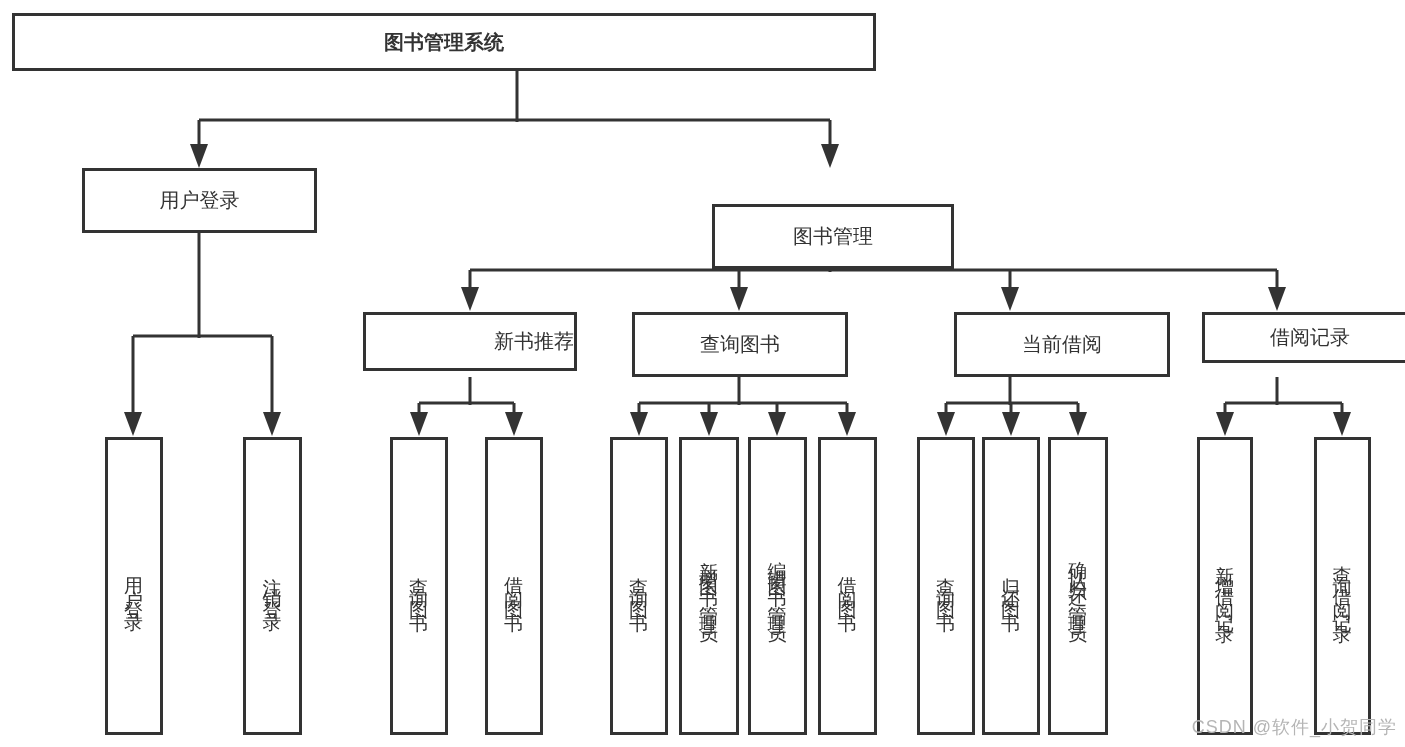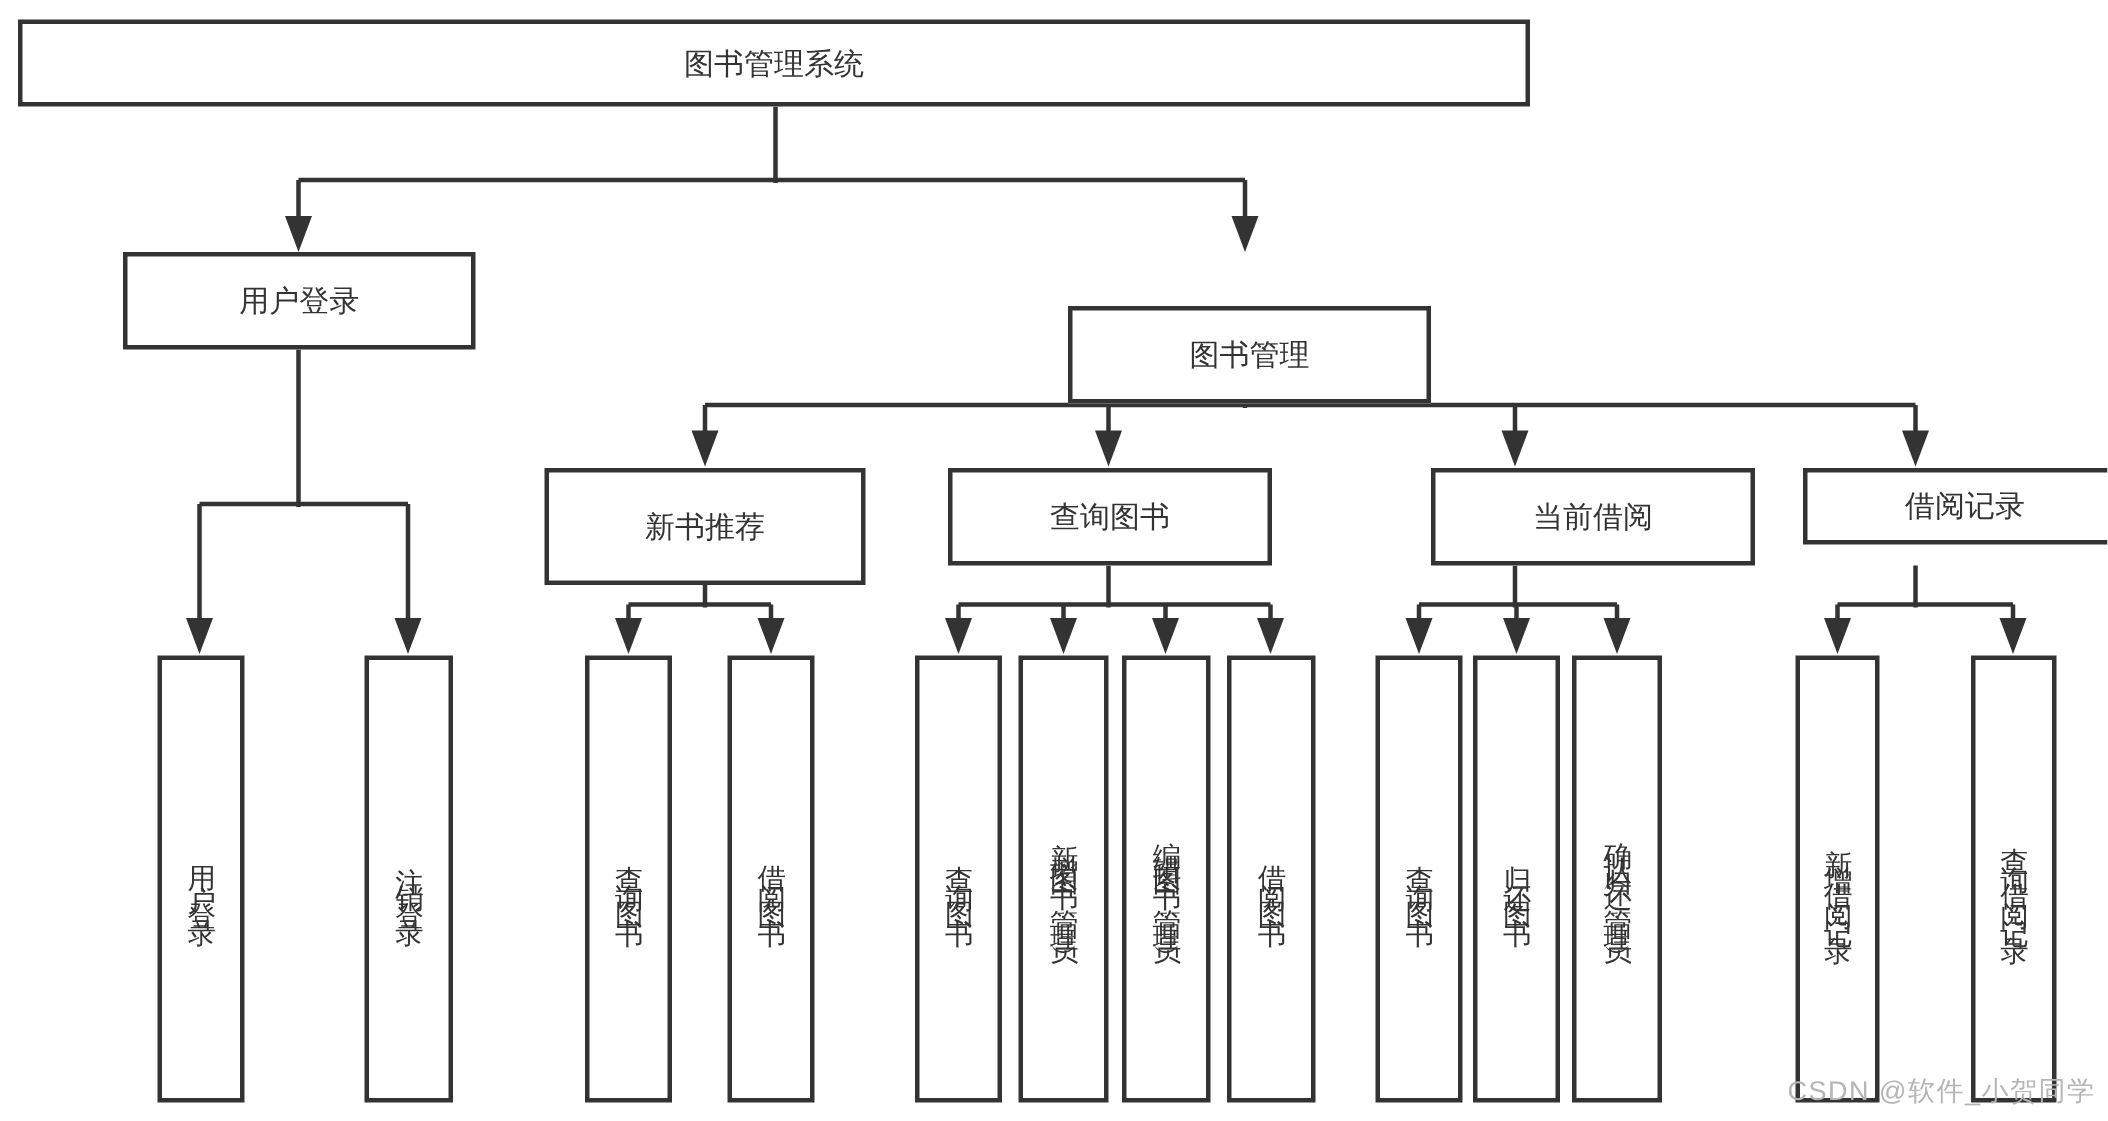--- a/index.html
+++ b/index.html
@@ -12,24 +12,24 @@
     position:absolute;box-sizing:border-box;background:#ffffff;
     border:3px solid #333333;display:flex;align-items:center;justify-content:center;
     font-size:20px;color:#333333;white-space:nowrap;
   }
   .leaf{top:437px;height:298px;font-size:19px;}
   .leaf .vtext{
     writing-mode:vertical-rl;text-orientation:mixed;letter-spacing:12px;line-height:1;
   }
   .leaf.tight .vtext{letter-spacing:9px;}
   
-  .n-root{left:12px;top:13px;width:1008px;height:58px;}
+  .n-root{left:12px;top:13px;width:864px;height:58px;font-weight:bold;}
   .n-user-login{left:82px;top:168px;width:235px;height:65px;}
   .n-book-mgmt{left:712px;top:168px;width:242px;height:65px;margin-top:36px;}
-  .n-new-book-rec{left:363px;top:312px;width:214px;height:78px;}
+  .n-new-book-rec{left:363px;top:312px;width:214px;height:59px;justify-content:flex-end;}
   .n-book-borrow{left:632px;top:312px;width:216px;height:65px;}
   .n-current-borrow{left:954px;top:312px;width:216px;height:65px;}
   .n-borrow-records{left:1202px;top:312px;width:216px;height:51px;}
   .n-leaf-user-login{left:105px;width:58px;}
   .n-leaf-logout{left:243px;width:59px;}
   .n-leaf-rec-query{left:390px;width:58px;}
   .n-leaf-rec-borrow{left:485px;width:58px;}
   .n-leaf-bb-query{left:610px;width:58px;}
   .n-leaf-bb-add{left:679px;width:60px;}
   .n-leaf-bb-edit{left:748px;width:59px;}

